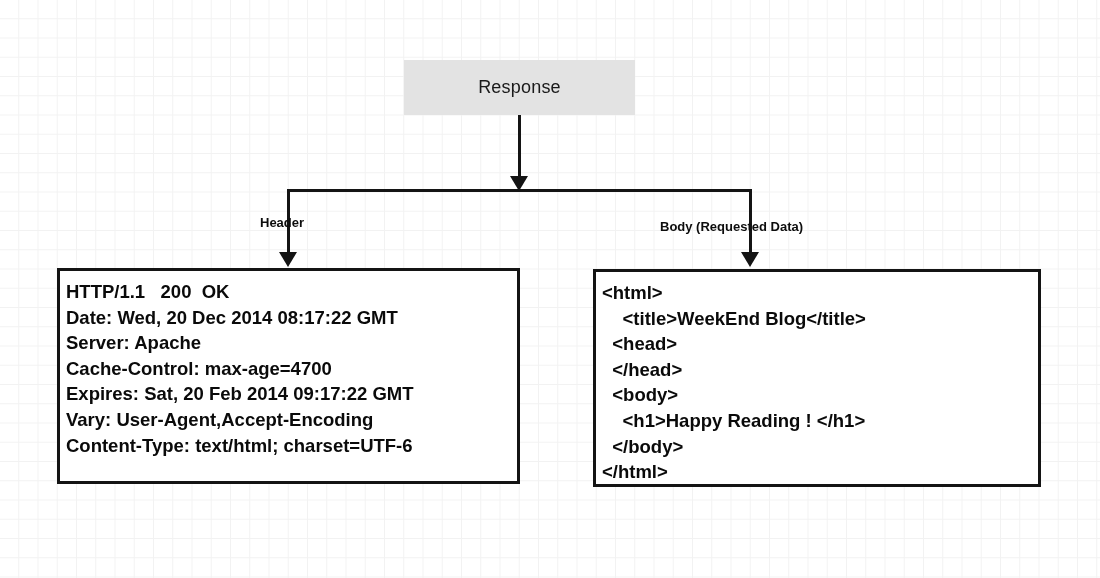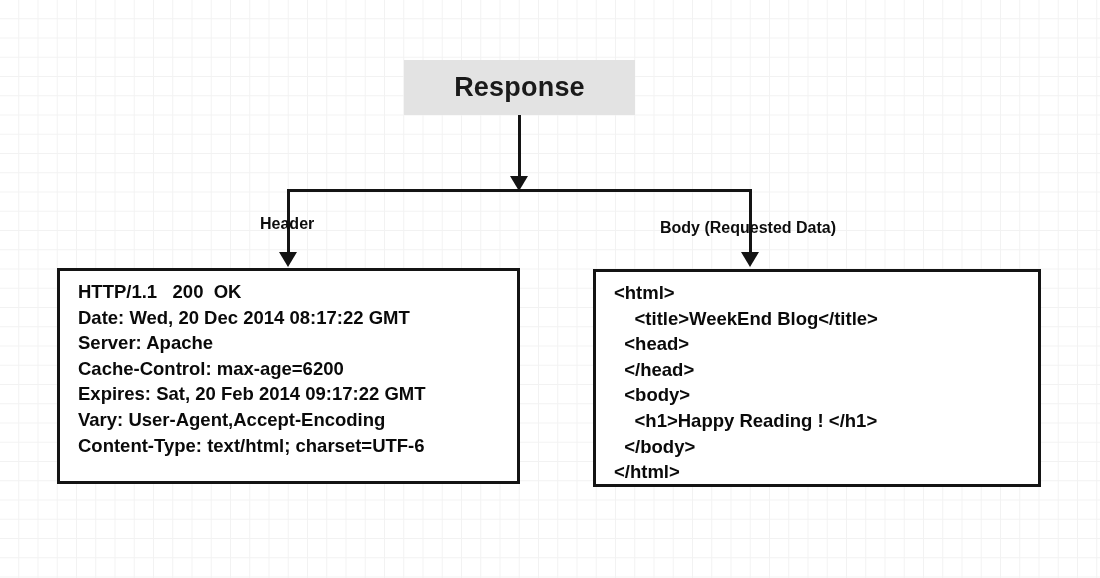--- a/index.html
+++ b/index.html
@@ -34,22 +34,22 @@
     top: 60px;
     width: 231px;
     height: 55px;
     background: #e3e3e3;
     display: flex;
     align-items: center;
     justify-content: center;
   }
   .response-box .label {
     font-family: "Liberation Sans", sans-serif;
-    font-size: 27px;
-    font-weight: bold;
+    font-size: 18px;
+    font-weight: normal;
     color: #1a1a1a;
     letter-spacing: 0.2px;
   }
 
   
   .line {
     position: absolute;
     background: #141414;
   }
   .vline { width: 3px; }
@@ -92,35 +92,34 @@
     left: 749px;
     top: 189px;
     height: 72px;
   }
   #arrow-right { left: 741px; top: 252px; }
 
   
   .branch-label {
     position: absolute;
     font-family: "Liberation Sans", sans-serif;
-    font-size: 16px;
+    font-size: 13px;
     font-weight: bold;
     color: #0d0d0d;
     white-space: nowrap;
   }
   #label-header { left: 260px; top: 215px; }
   #label-body   { left: 660px; top: 219px; }
 
   
   .content-box {
     position: absolute;
     background: #ffffff;
     border: 3px solid #141414;
     box-sizing: border-box;
-    padding-left: 12px;
   }
   #header-box {
     left: 57px;
     top: 268px;
     width: 463px;
     height: 216px;
   }
   #body-box {
     left: 593px;
     top: 269px;
@@ -161,21 +160,21 @@
   <div class="arrowhead" id="arrow-right"></div>
 
   <div class="branch-label" id="label-header">Header</div>
   <div class="branch-label" id="label-body">Body (Requested Data)</div>
 
   <div class="content-box" id="header-box">
     <ul class="code-list">
       <li>HTTP/1.1   200  OK</li>
       <li>Date: Wed, 20 Dec 2014 08:17:22 GMT</li>
       <li>Server: Apache</li>
-      <li>Cache-Control: max-age=6200</li>
+      <li>Cache-Control: max-age=4700</li>
       <li>Expires: Sat, 20 Feb 2014 09:17:22 GMT</li>
       <li>Vary: User-Agent,Accept-Encoding</li>
       <li>Content-Type: text/html; charset=UTF-6</li>
     </ul>
   </div>
 
   <div class="content-box" id="body-box">
     <ul class="code-list">
       <li>&lt;html&gt;</li>
       <li>    &lt;title&gt;WeekEnd Blog&lt;/title&gt;</li>

